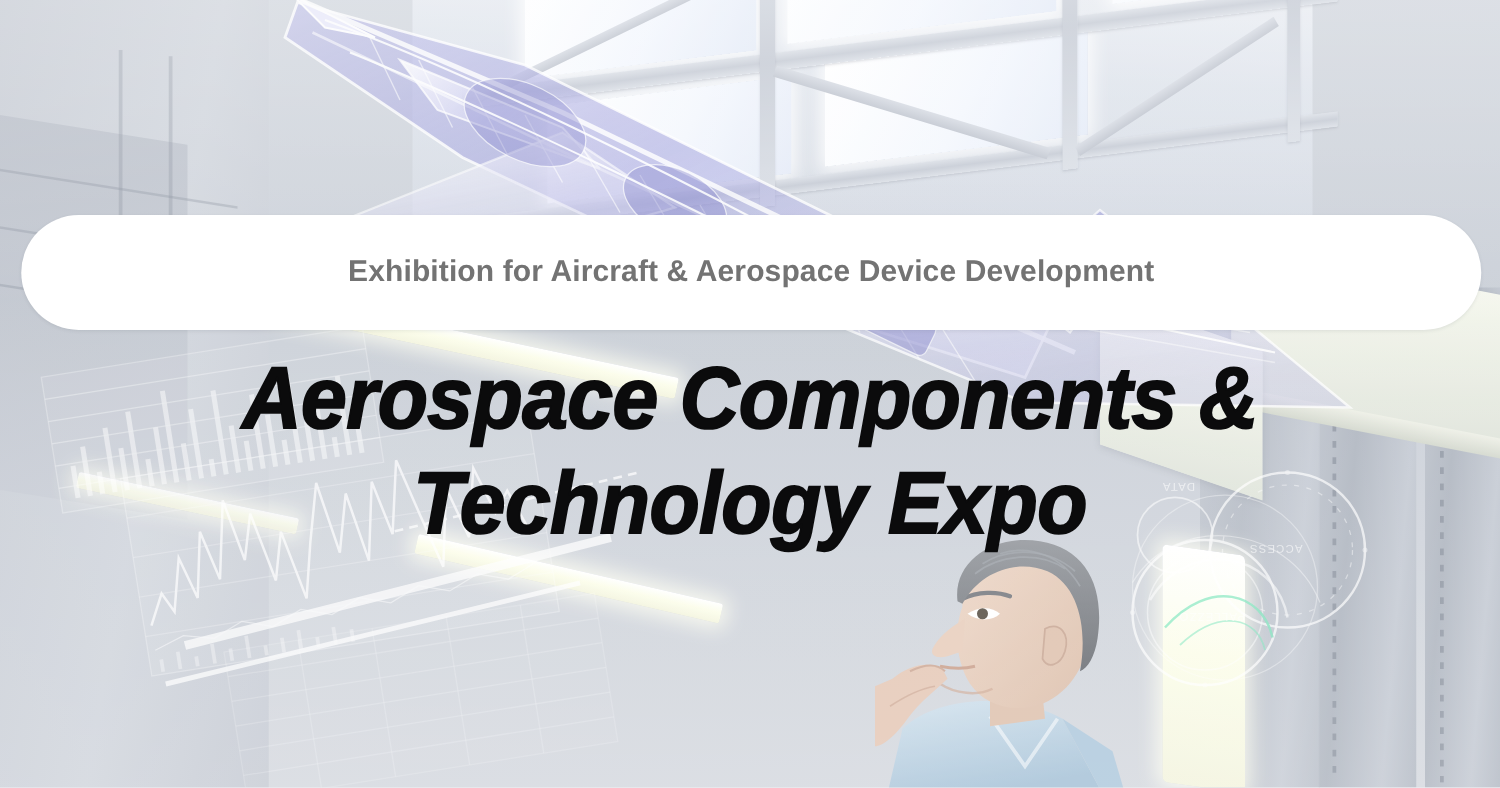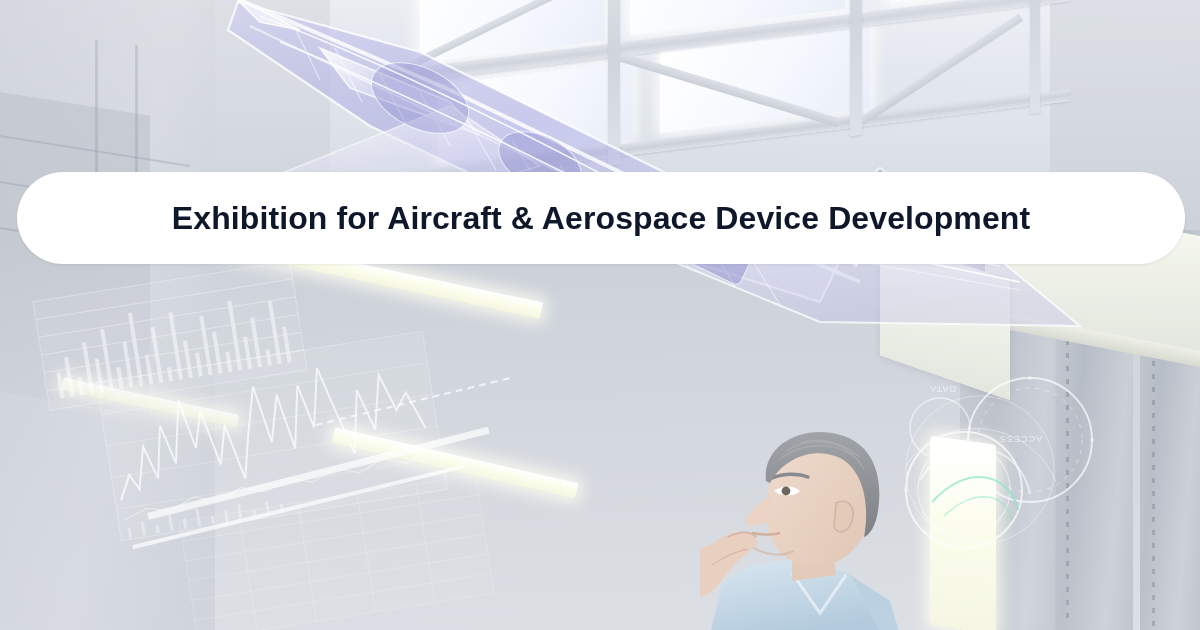--- a/index.html
+++ b/index.html
@@ -154,24 +154,24 @@
     height: 92px;
     background: #ffffff;
     border-radius: 46px;
     box-shadow: 0 1px 3px rgba(60,66,78,.10);
     display: flex;
     align-items: center;
     justify-content: center;
   }
   .subtitle-text {
     font-family: "Liberation Sans", sans-serif;
-    font-size: 32px;
+    font-size: 24px;
     font-weight: 600;
     letter-spacing: .1px;
-    color: #0f172a;
+    color: #737373;
     white-space: nowrap;
   }
 
   
   .title-block {
     position: absolute;
     left: 0;
     top: 276px;
     width: 1200px;
     text-align: center;
@@ -467,14 +467,18 @@
     <path d="M28 112 C 40 106, 50 106, 56 112" stroke="#c9a28e" stroke-width="1.6" fill="none"></path>
     <path d="M12 140 C 24 132, 36 126, 48 124" stroke="#c9a28e" stroke-width="1.4" fill="none" opacity=".8"></path>
   </svg>
 
   <div class="wash"></div>
 
   <div class="subtitle-banner">
     <div class="subtitle-text">Exhibition for Aircraft &amp; Aerospace Device Development</div>
   </div>
 
+  <div class="title-block">
+    <div class="title-line">Aerospace Components &amp;</div>
+    <div class="title-line">Technology Expo</div>
+  </div>
 
 </div>
 
 </body></html>

